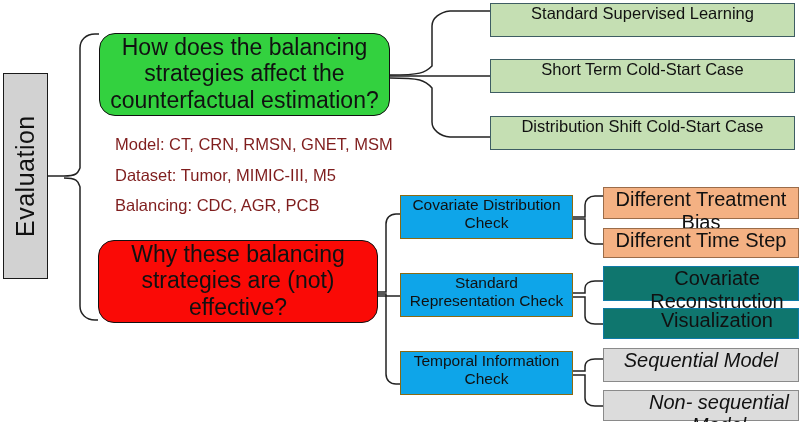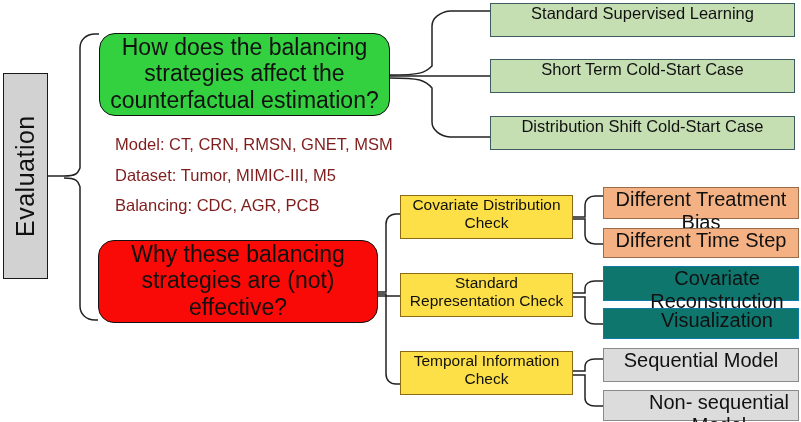--- a/index.html
+++ b/index.html
@@ -101,21 +101,21 @@
   }
   #lg-0 { top: 3px; }
   #lg-1 { top: 59px; }
   #lg-2 { top: 116px; }
 
   
   .orange {
     left: 400px;
     width: 173px;
     height: 44px;
-    background: #fde047;
+    background: #0ea5e9;
     border: 1.6px solid #8a6a12;
     font-size: 15.5px;
   }
   #or-0 { top: 195px; }
   #or-1 { top: 273px; }
   #or-2 { top: 351px; }
 
   
   .leaf {
     left: 603px;
@@ -127,20 +127,21 @@
     border: 1.6px solid #9b6c49;
   }
   .leaf-blue {
     background: #0f766e;
     border: 1.6px solid #0e7ba8;
     padding-left: 32px;
   }
   .leaf-gray {
     background: #dcdcdc;
     border: 1.6px solid #8a8a8a;
+    font-style: italic;
   }
   #lf-0 { top: 187px; height: 32px; }
   #lf-1 { top: 228px; height: 30px; }
   #lf-2 { top: 266px; height: 35px; }
   #lf-3 { top: 308px; height: 31px; }
   #lf-4 { top: 348px; height: 34px; }
   #lf-5 { top: 390px; height: 31px; padding-left: 36px; }
 </style>
 </head>
 <body>

